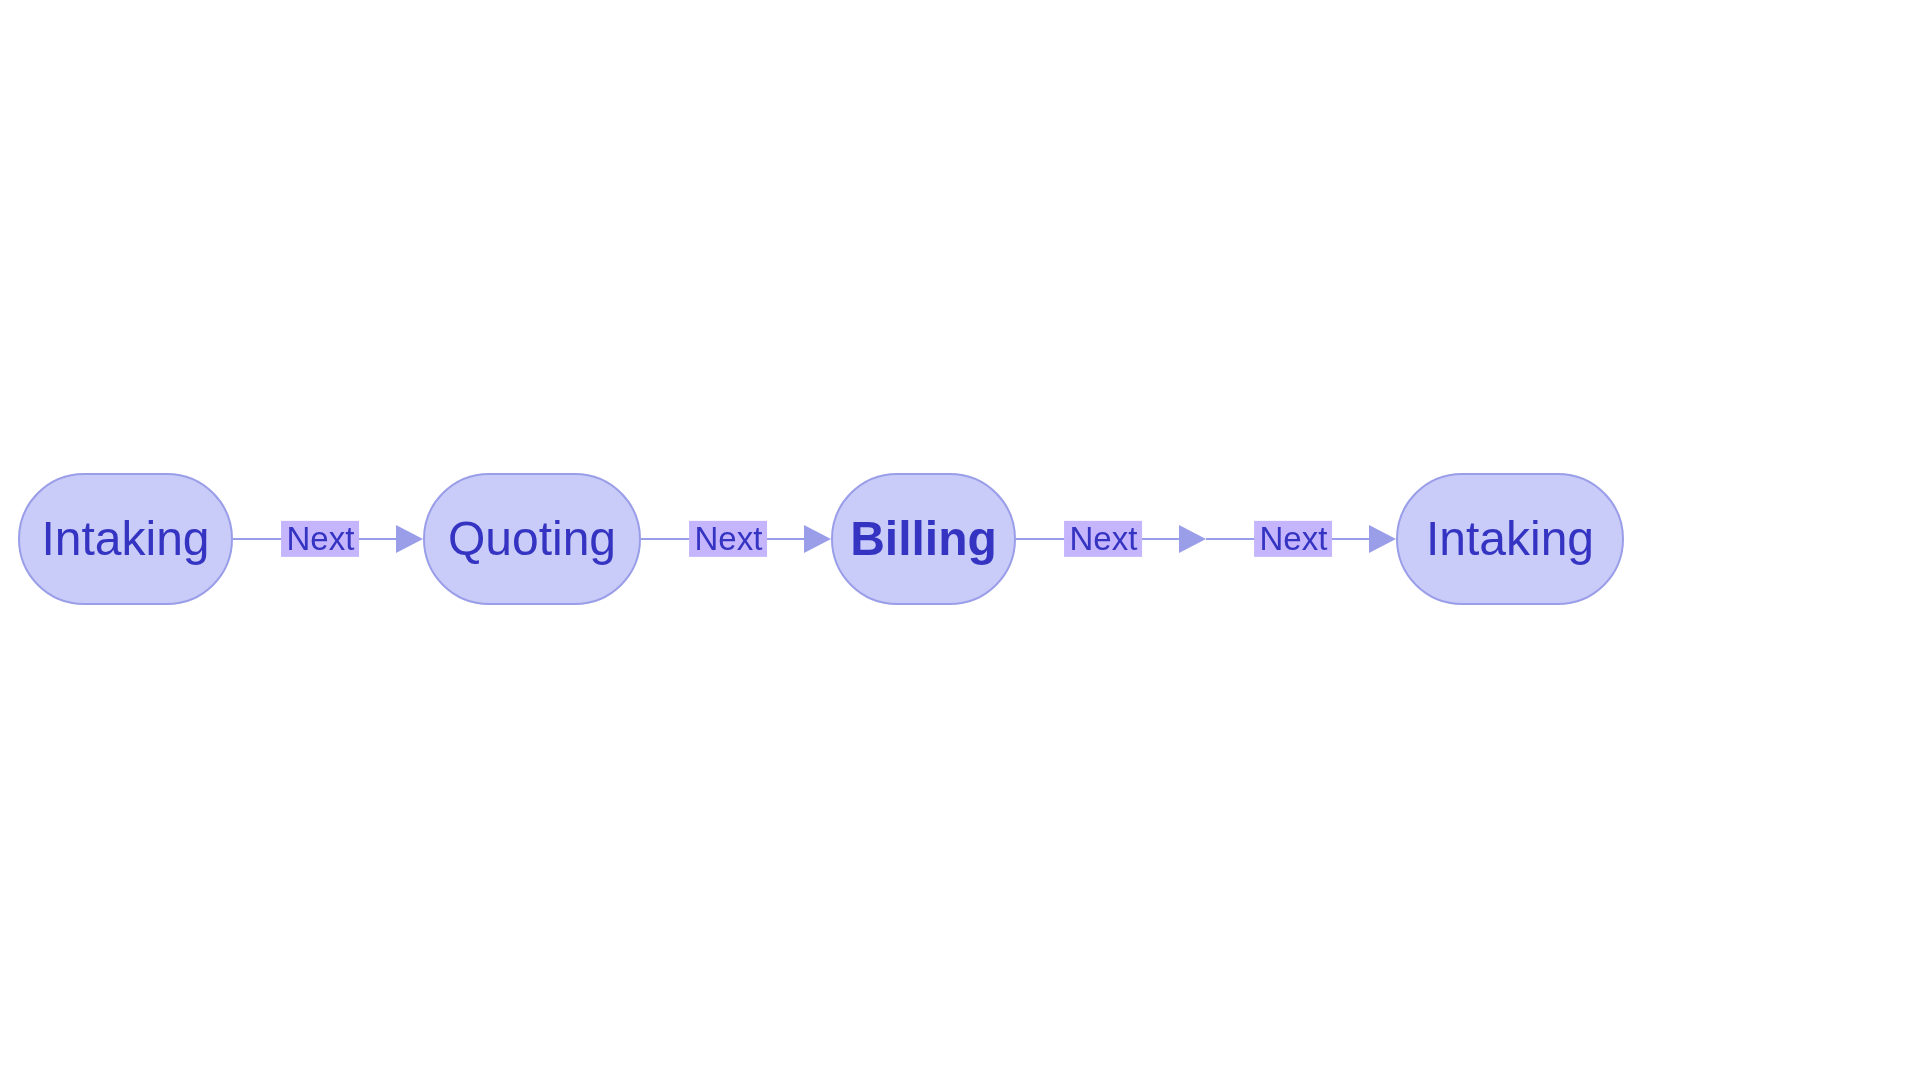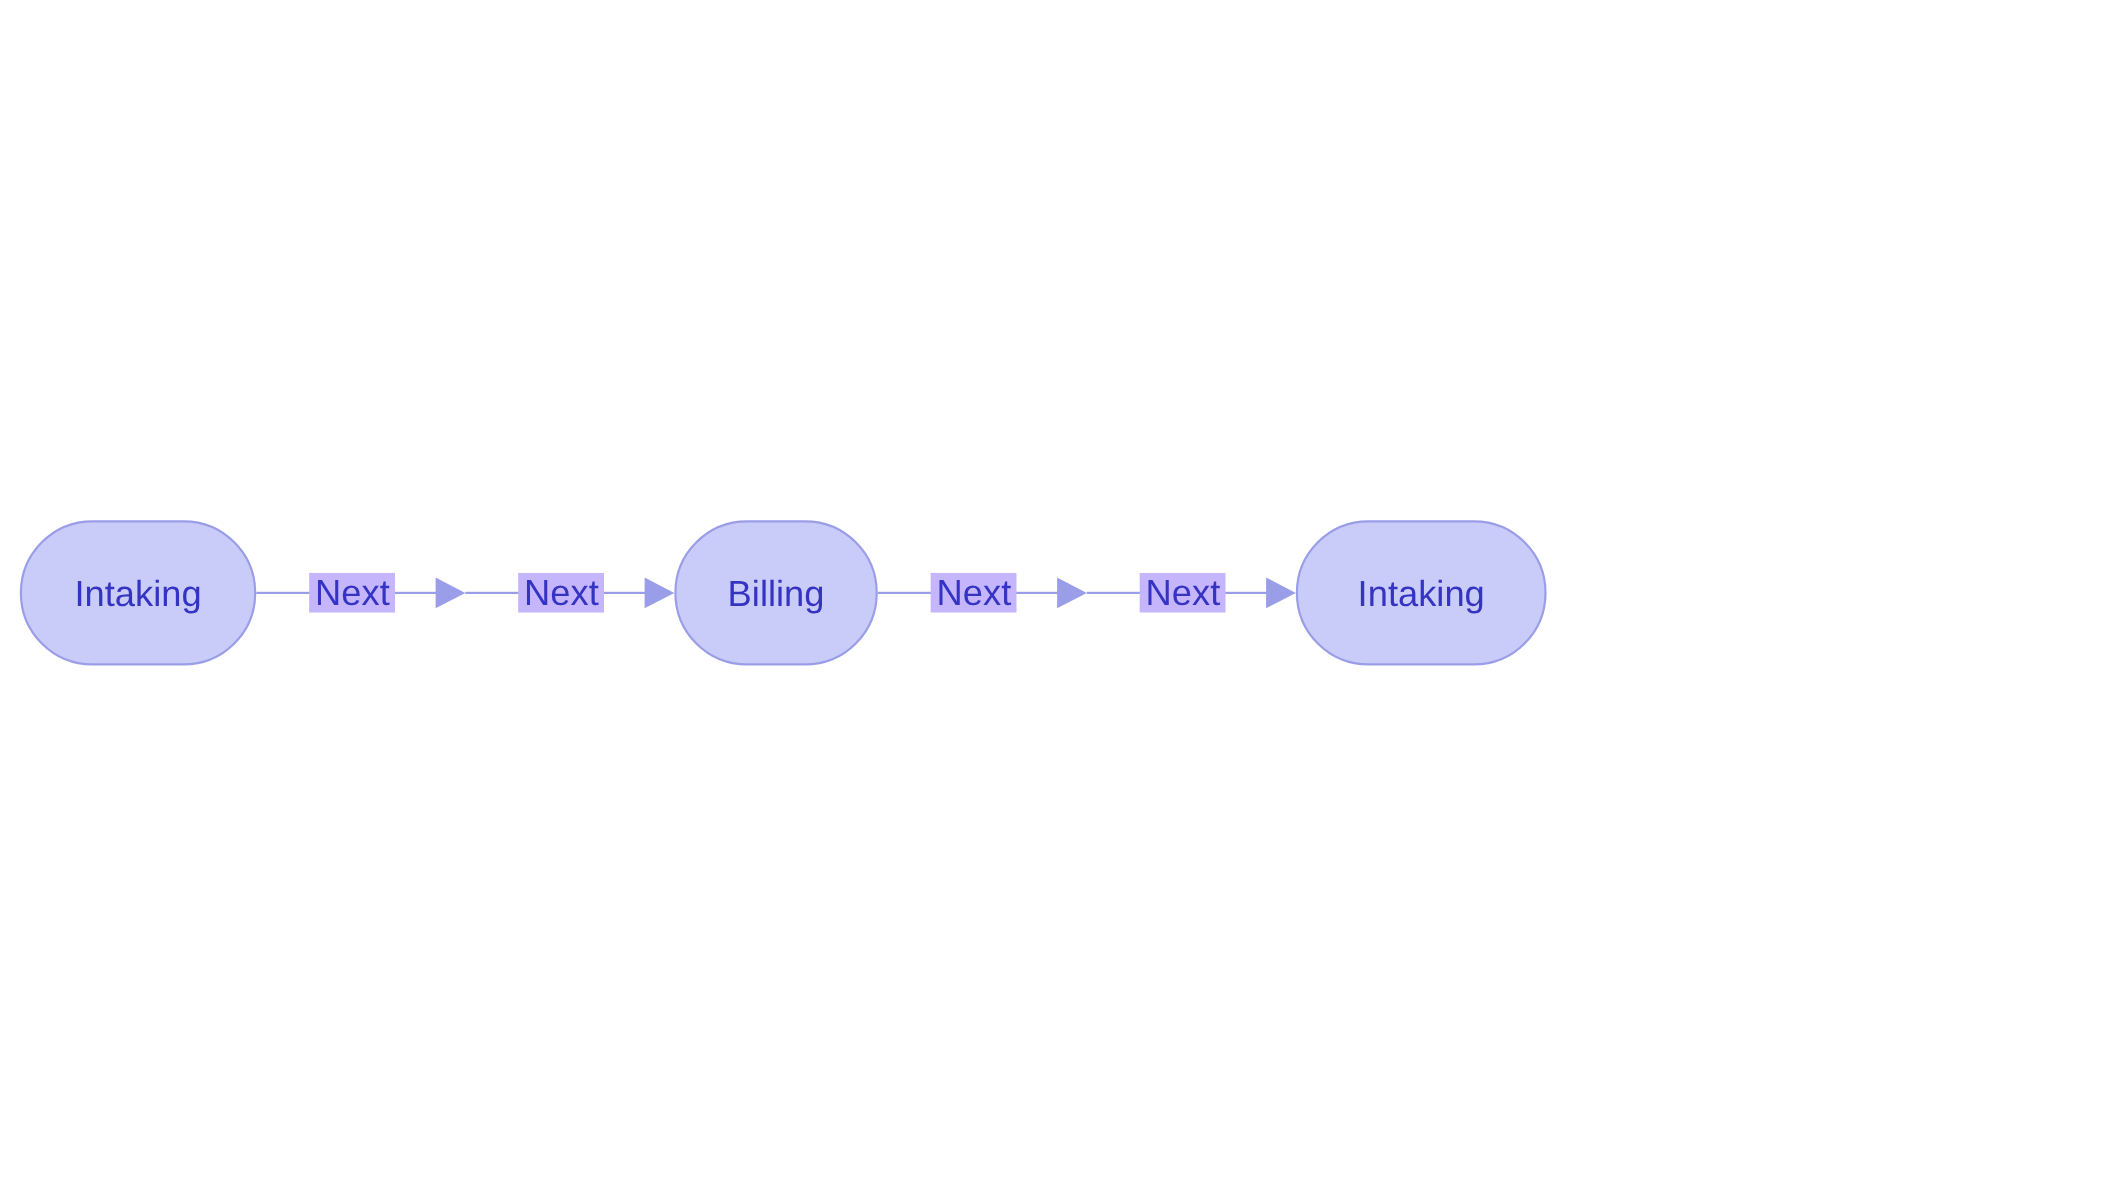--- a/index.html
+++ b/index.html
@@ -23,21 +23,21 @@
     display: flex;
     align-items: center;
   }
   .flow-node {
     box-sizing: border-box;
     height: 132px;
     border-radius: 66px;
     border: 2.5px solid var(--edge-color, #9a9ee8);
     background: var(--node-fill, #c9ccf8);
     color: var(--text-color, #3534c2);
-    font-size: 33px;
+    font-size: 48px;
     line-height: 1;
     display: flex;
     align-items: center;
     justify-content: center;
     flex: 0 0 auto;
     white-space: nowrap;
   }
   .connector {
     position: relative;
     height: 132px;
@@ -79,26 +79,27 @@
 <body style="background: rgb(255, 255, 255);">
 
 <div class="canvas">
   <div class="flow-row" id="flow-row">
       <div class="flow-node" style="width: 215px;">Intaking</div>
       <div class="connector" style="width: 190px;">
         <div class="edge-line"></div>
         <div class="arrowhead"></div>
         <div class="edge-label">Next</div>
       </div>
+      <div class="flow-node" style="width: 218px;">Quoting</div>
       <div class="connector" style="width: 190px;">
         <div class="edge-line"></div>
         <div class="arrowhead"></div>
         <div class="edge-label">Next</div>
       </div>
-      <div class="flow-node" style="width: 185px;">Billing</div>
+      <div class="flow-node" style="width: 185px; font-weight: bold;">Billing</div>
       <div class="connector" style="width: 190px;">
         <div class="edge-line"></div>
         <div class="arrowhead"></div>
         <div class="edge-label">Next</div>
       </div>
       <div class="connector" style="width: 190px;">
         <div class="edge-line"></div>
         <div class="arrowhead"></div>
         <div class="edge-label">Next</div>
       </div>

